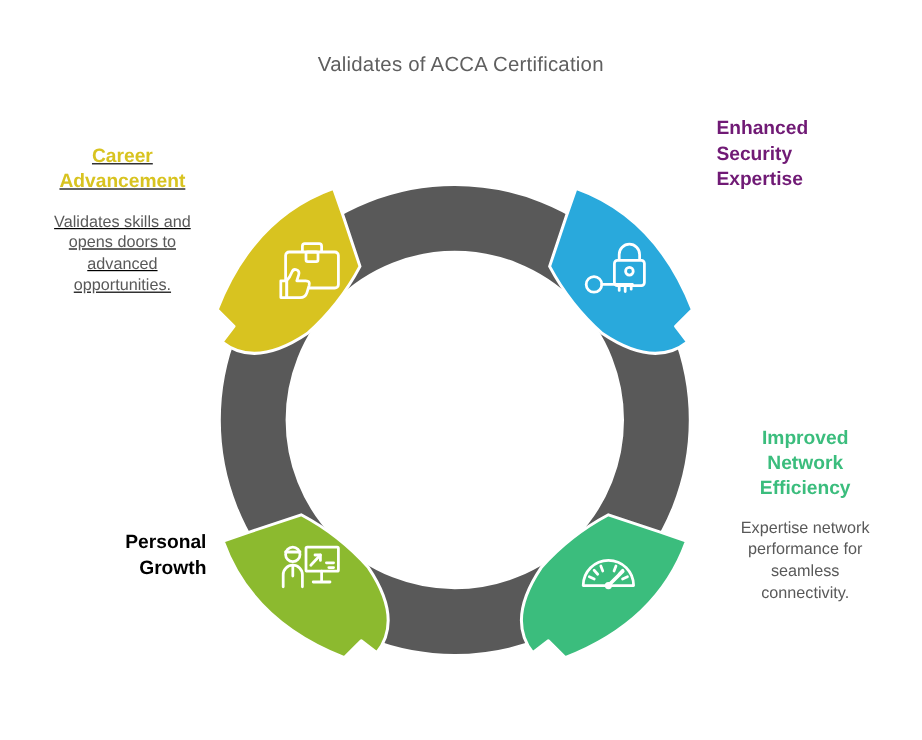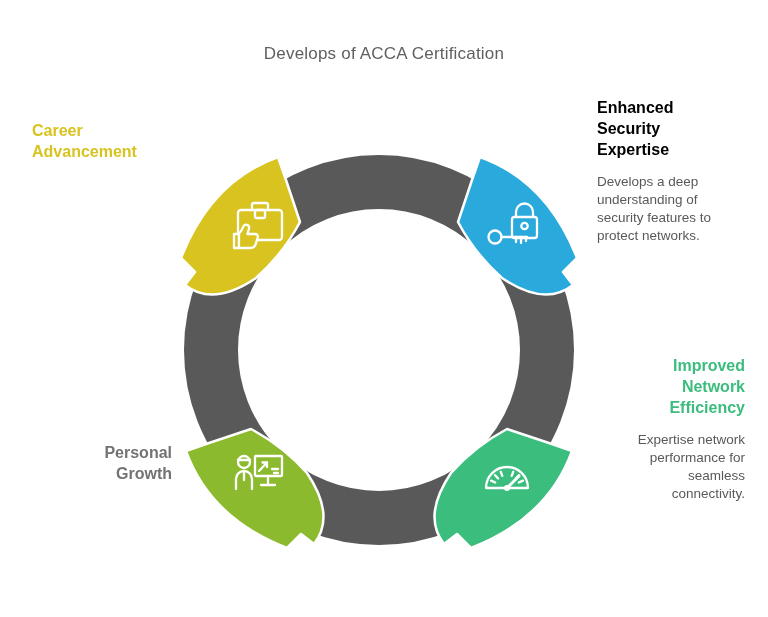--- a/index.html
+++ b/index.html
@@ -11,60 +11,60 @@
     position:absolute;top:44px;left:0;width:768px;text-align:center;
     font-size:17px;font-weight:400;color:#5f5f5f;letter-spacing:.2px;
   }
   .benefit-block{position:absolute;}
   .benefit-block .benefit-heading{
     font-size:16px;font-weight:700;line-height:1.3;white-space:pre-line;margin:0;
   }
   .benefit-block .benefit-desc{
     font-size:13.5px;color:#595959;line-height:1.32;white-space:pre-line;margin:13px 0 0 0;
   }
-  .b-career  {left:32px;  top:121px; width:140px; text-align:left;}
+  .b-career  {left:32px;  top:121px; width:140px; text-align:center;text-decoration:underline;}
   .b-security{left:597px; top:98px;  width:148px; text-align:left;}
-  .b-efficiency{left:597px; top:356px; width:148px; text-align:right;}
+  .b-efficiency{left:597px; top:356px; width:148px; text-align:center;}
   .b-growth  {left:32px;  top:443px; width:140px; text-align:right;}
   .diagram-wrap{position:absolute;left:129px;top:100px;width:500px;height:500px;}
   svg .piece{stroke:#ffffff;stroke-width:2.5;stroke-linejoin:round;}
   svg .icon{stroke:#ffffff;stroke-width:2.3;fill:none;stroke-linecap:round;stroke-linejoin:round;}
 </style>
 </head>
 <body>
 
-<div class="page-title">Develops of ACCA Certification</div>
+<div class="page-title">Validates of ACCA Certification</div>
 
 <div class="benefit-block b-career">
   <div class="benefit-heading" style="color: rgb(216, 195, 32);">Career
 Advancement</div>
+  <div class="benefit-desc">Validates skills and
+opens doors to
+advanced
+opportunities.</div>
 </div>
 
 <div class="benefit-block b-security">
-  <div class="benefit-heading" style="color: #000000;">Enhanced
+  <div class="benefit-heading" style="color: #701a75;">Enhanced
 Security
 Expertise</div>
-  <div class="benefit-desc">Develops a deep
-understanding of
-security features to
-protect networks.</div>
 </div>
 
 <div class="benefit-block b-efficiency">
   <div class="benefit-heading" style="color: rgb(59, 189, 125);">Improved
 Network
 Efficiency</div>
   <div class="benefit-desc">Expertise network
 performance for
 seamless
 connectivity.</div>
 </div>
 
 <div class="benefit-block b-growth">
-  <div class="benefit-heading" style="color: #737373;">Personal
+  <div class="benefit-heading" style="color: #000000;">Personal
 Growth</div>
 </div>
 
 <div class="diagram-wrap">
 <svg width="500" height="500" viewBox="0 0 500 500">
   <defs>
 
     <path id="piecePath" d="M 351 57 Q 418 81 448 158 L 434 172 L 444 185 Q 416 207 373 178 Q 346 154 329 122 L 343 80 Z"></path>
   </defs>
 

